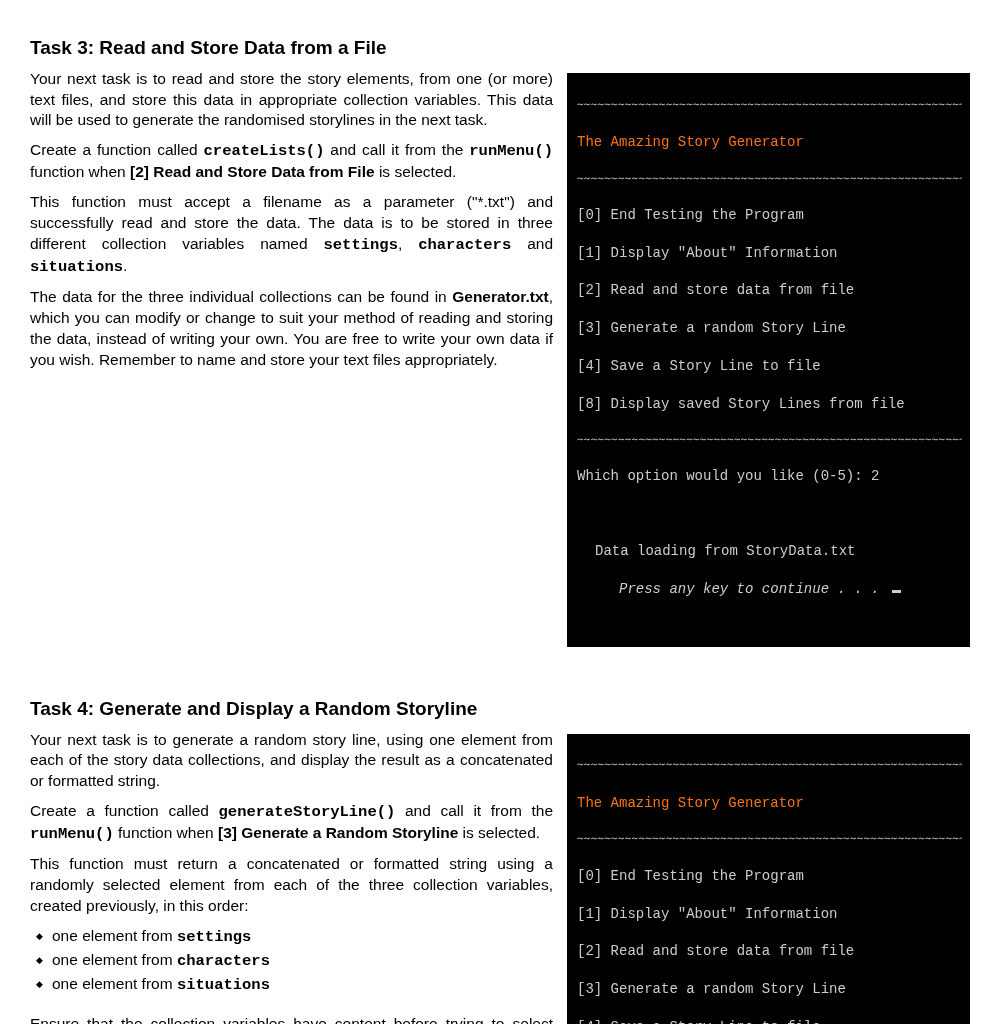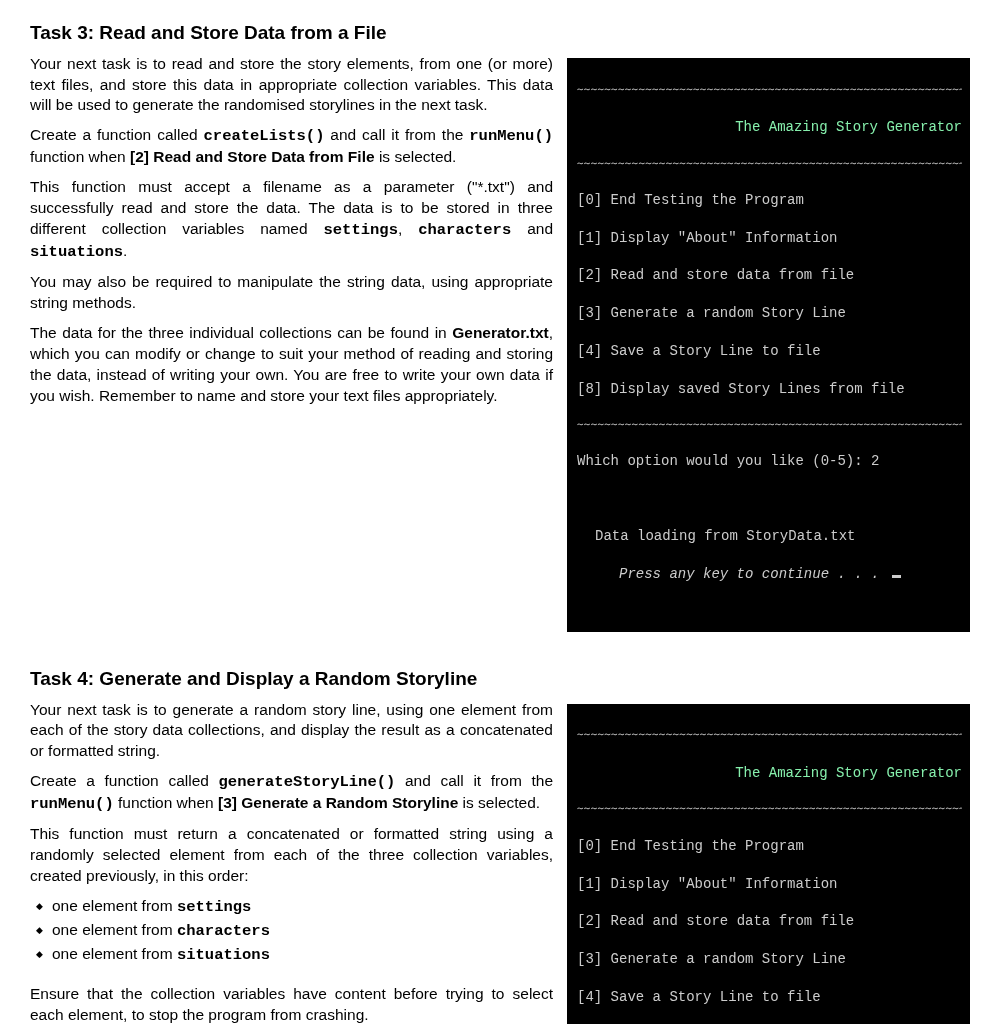--- a/index.html
+++ b/index.html
@@ -9,21 +9,21 @@
     line-height: 1.35;
     color: #000;
     background: #fff;
     margin: 0;
     padding: 18px 30px 10px 30px;
     max-width: 1000px;
   }
   h2.task-heading {
     font-size: 19px;
     font-weight: bold;
-    margin: 2px 0 8px 0;
+    margin: 17px 0 8px 0;
   }
   p { margin: 7px 12px 9px 0; }
   .just { text-align: justify; }
   .mono { font-family: "Courier New", Courier, monospace; font-weight: bold; }
   .bold { font-weight: bold; }
 
   .clearfix::after { content: ""; display: block; clear: both; }
   .terminal {
     float: right;
     width: 403px;
@@ -36,21 +36,21 @@
     margin: 4px 0 10px 14px;
     white-space: pre;
   }
   .terminal .wave {
     color: #bbb;
     overflow: hidden;
     letter-spacing: 0.2px;
     font-size: 11px;
     line-height: 1.4;
   }
-  .terminal .title-line { text-align: right; color: #86efac; padding: 1px 0; }
+  .terminal .title-line { text-align: left; color: #f97316; padding: 1px 0; }
   .terminal .indent { padding-left: 18px; }
   .terminal .indent2 { padding-left: 42px; font-style: italic; }
   .terminal .cursor {
     display: inline-block;
     width: 9px; height: 3px;
     background: #ccc; vertical-align: baseline;
     margin-left: 4px;
   }
 
   ul.bullets {
@@ -98,21 +98,20 @@
 
   <p class="just">
     <span>Create a function called </span><span class="mono">createLists()</span><span> and call it from the </span><span class="mono">runMenu()</span><span> function when </span><span class="bold">[2] Read and Store Data from File</span><span> is selected.</span>
   </p>
 
   <p class="just">
     <span>This function must accept a filename as a parameter ("*.txt") and successfully read and store the data. The data is to be stored in three different collection variables named </span><span class="mono">settings</span><span>, </span><span class="mono">characters</span><span> and </span><span class="mono">situations</span><span>.</span>
   </p>
 
 
-  <p class="just">You may also be required to manipulate the string data, using appropriate string methods.</p>
 
   <p class="just">
     <span>The data for the three individual collections can be found in </span><span class="bold">Generator.txt</span><span>, which you can modify or change to suit your method of reading and storing the data, instead of writing your own. You are free to write your own data if you wish. Remember to name and store your text files appropriately.</span>
   </p>
 
 </div>
 
 <div class="section-gap"></div>
 
 <div class="clearfix">

